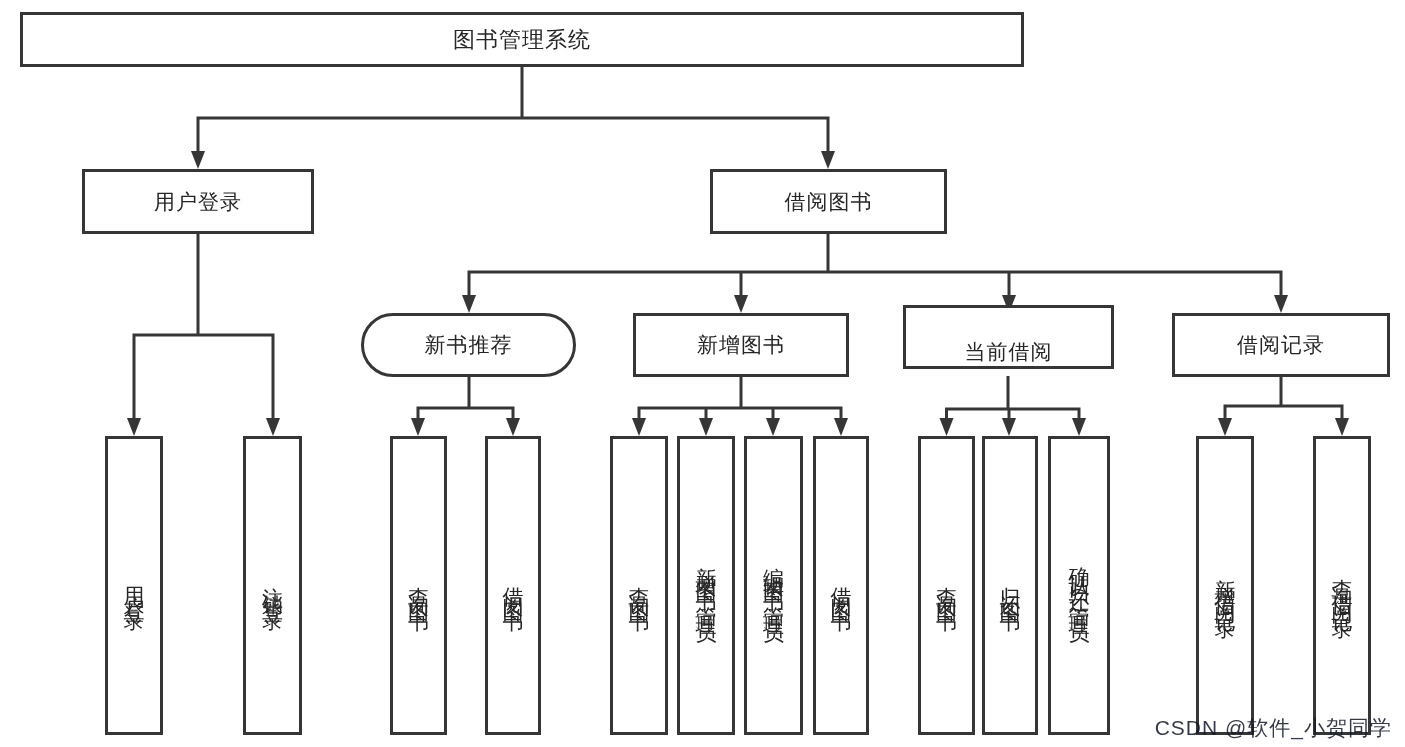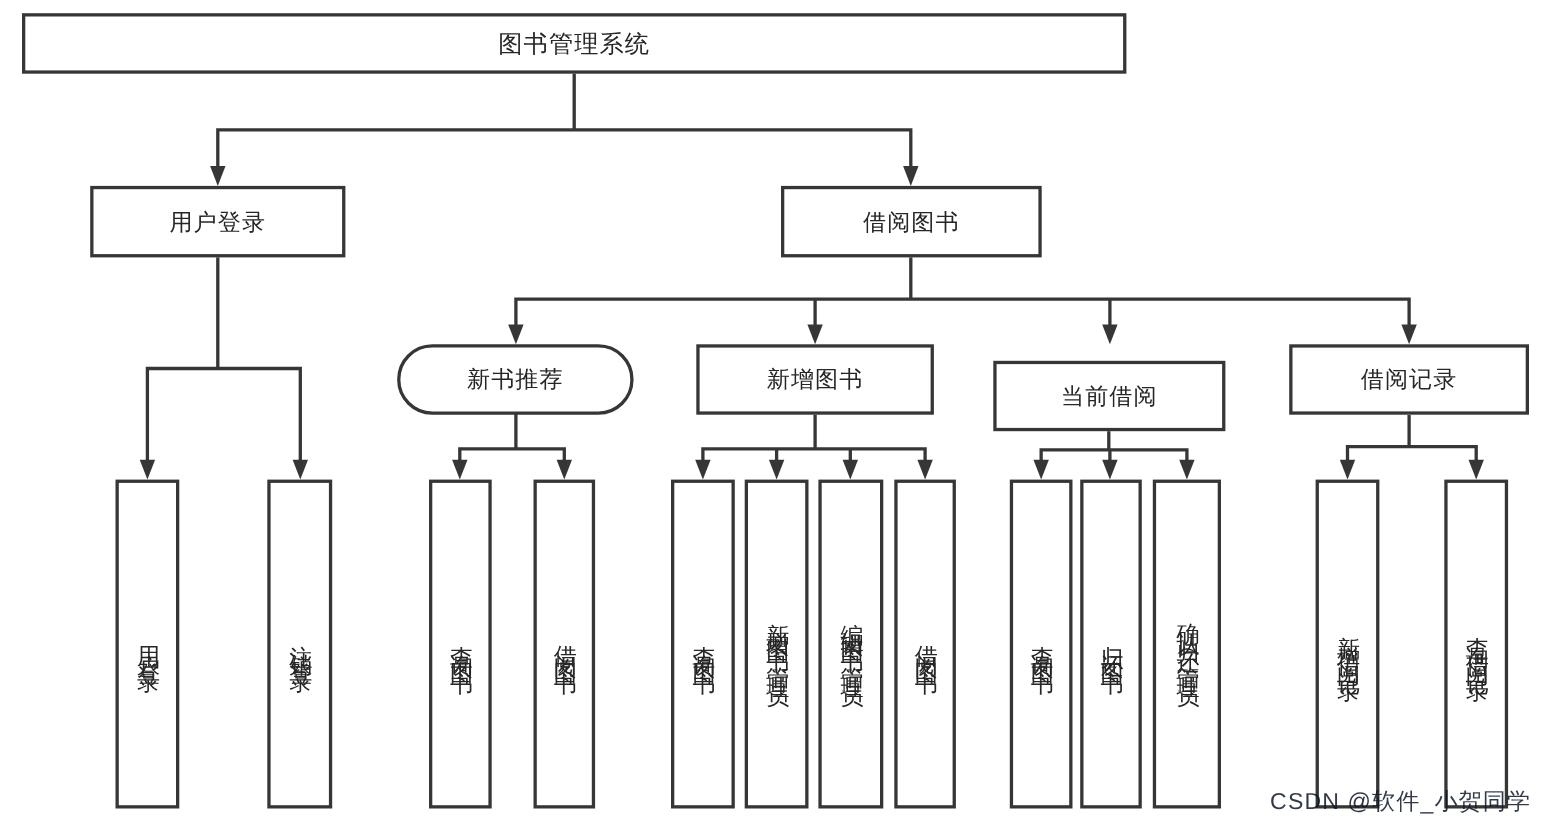--- a/index.html
+++ b/index.html
@@ -126,21 +126,21 @@
   <div class="node" style="left:710px; top:169px; width:237px; height:65px;">
     <span>借阅图书</span>
   </div>
 
   <div class="node" style="left:361px; top:313px; width:215px; height:64px;border-radius:32px;">
     <span>新书推荐</span>
   </div>
   <div class="node" style="left:633px; top:313px; width:216px; height:64px;">
     <span>新增图书</span>
   </div>
-  <div class="node" style="left:903px; top:328px; width:211px; height:64px;">
+  <div class="node" style="left:903px; top:305px; width:211px; height:64px;align-items:flex-end;">
     <span>当前借阅</span>
   </div>
   <div class="node" style="left:1172px; top:313px; width:218px; height:64px;">
     <span>借阅记录</span>
   </div>
 
   <div class="vnode" style="left:105px; top:436px; width:58px; height:299px;">
     <span>用户登录</span>
   </div>
   <div class="vnode" style="left:243px; top:436px; width:59px; height:299px;">

